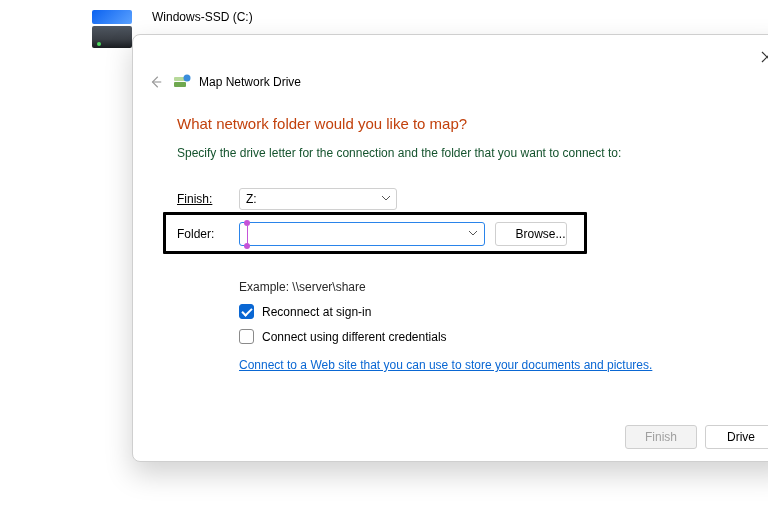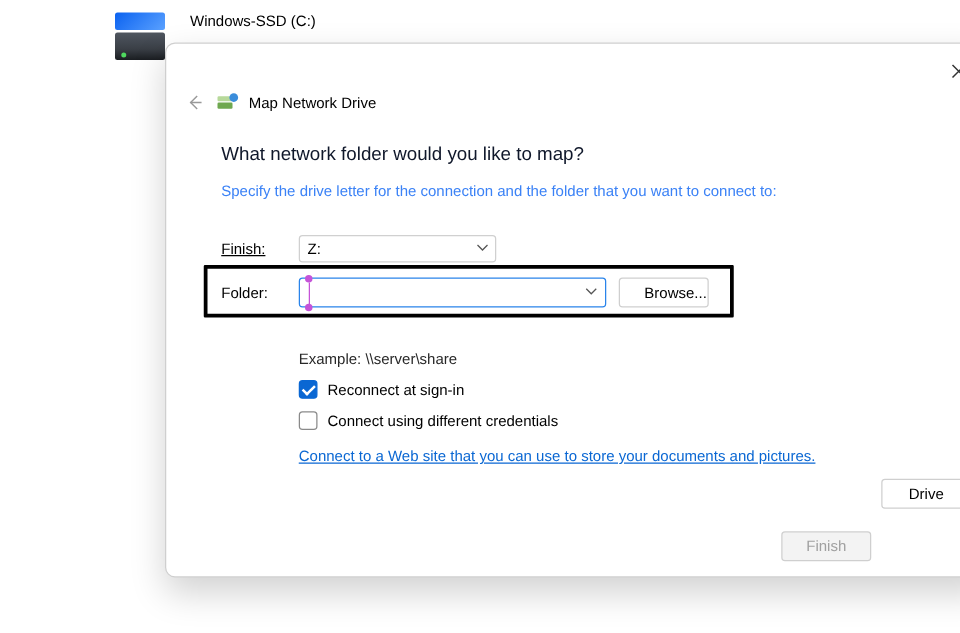--- a/index.html
+++ b/index.html
@@ -80,26 +80,26 @@
   .hdr-icon {
     width: 18px; height: 18px;
     display: flex; align-items: center; justify-content: center;
   }
   .hdr-title { font-size: 12px; color: #000; }
   .content {
     position: absolute;
     left: 44px; right: 24px; top: 80px;
   }
   .question {
-    color: #0f172a;
+    color: #c2410c;
     font-size: 15px;
     margin-bottom: 14px;
   }
   .instruction {
-    color: #3b82f6;
+    color: #14532d;
     font-size: 12px;
     margin-bottom: 28px;
   }
   .form-row {
     display: flex;
     align-items: center;
     margin-bottom: 4px;
   }
   .form-label {
     width: 62px;
@@ -218,21 +218,21 @@
   }
   .footer .btn {
     width: 72px; height: 24px;
     border: 1px solid #cfcfcf;
     border-radius: 3px;
     background: #fff;
     font-size: 12px;
     display: flex; align-items: center; justify-content: center;
     cursor: default;
   }
-  .footer .btn.disabled { color: #a0a0a0; background: #f3f3f3; margin-top: 42px; }
+  .footer .btn.disabled { color: #a0a0a0; background: #f3f3f3; }
   .chev svg { width: 10px; height: 10px; }
 </style>
 </head>
 <body>
 
 <div class="desktop-icon">
   <div class="led"></div>
 </div>
 <div class="desktop-label">Windows-SSD (C:)</div>
 

